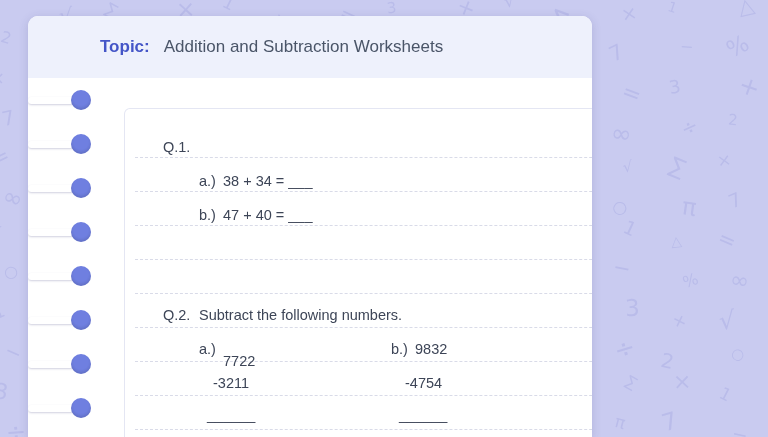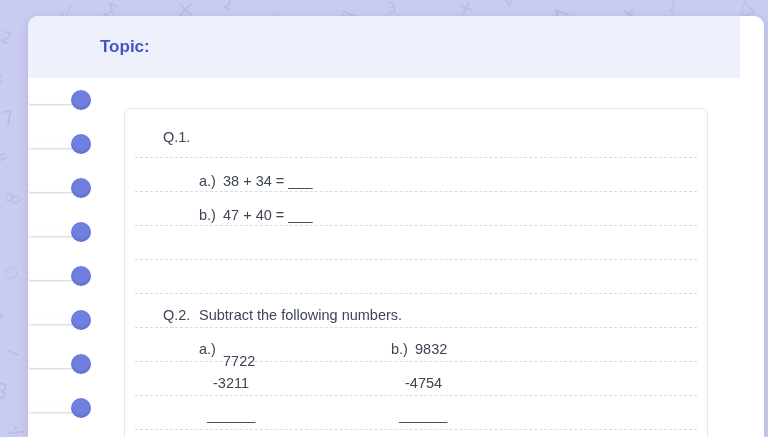--- a/index.html
+++ b/index.html
@@ -29,21 +29,21 @@
     line-height: 1;
     font-family: "DejaVu Sans", sans-serif;
     user-select: none;
   }
 
   
   #sheet {
     position: absolute;
     left: 28px;
     top: 16px;
-    width: 736px;
+    width: 564px;
     height: 421px;
     background: #ffffff;
     border-radius: 10px 10px 0 0;
     box-shadow: 0 2px 10px rgba(60, 60, 120, 0.18);
     overflow: hidden;
   }
 
   
   #header {
     position: absolute;
@@ -344,20 +344,21 @@
     <span class="doodle" style="left: 568px; top: 418px; font-size: 22px; transform: rotate(-14deg); opacity: 0.75;">○</span>
     <span class="doodle" style="left: 615px; top: 414px; font-size: 17px; transform: rotate(15deg); opacity: 0.75;">π</span>
     <span class="doodle" style="left: 662px; top: 410px; font-size: 24px; transform: rotate(-16deg); opacity: 0.75;">7</span>
     <span class="doodle" style="left: 732px; top: 425px; font-size: 19px; transform: rotate(13deg); opacity: 0.75;">−</span>
   </div>
 
 <div id="sheet">
 
   <div id="header">
     <span class="topic-label">Topic:</span>
+    <span class="topic-title">Addition and Subtraction Worksheets</span>
     <span class="spacer"></span>
   </div>
 
   <div id="spiral">
     <div class="ring-row" style="top:0px;">
         <div class="ring-bar"></div>
         <div class="ring-dot"></div>
       </div>
     <div class="ring-row" style="top:44px;">
         <div class="ring-bar"></div>
@@ -395,21 +396,21 @@
     <div class="rule-line" style="top:82px;"></div>
     <div class="rule-line" style="top:116px;"></div>
     <div class="rule-line" style="top:150px;"></div>
     <div class="rule-line" style="top:184px;"></div>
     <div class="rule-line" style="top:218px;"></div>
     <div class="rule-line" style="top:252px;"></div>
     <div class="rule-line" style="top:286px;"></div>
     <div class="rule-line" style="top:320px;"></div>
 
     <div class="q-block">
-      <div class="q-head" style="left:38px; top:20px;">
+      <div class="q-head" style="left:38px; top:30px;">
         <span class="q-num">Q.1.</span>
       </div>
       <div class="q-line" style="left:74px; top:64px;">a.)</div>
       <div class="q-line" style="left:98px; top:64px;">38 + 34 = ___</div>
       <div class="q-line" style="left:74px; top:98px;">b.)</div>
       <div class="q-line" style="left:98px; top:98px;">47 + 40 = ___</div>
     </div>
 
     <div class="q-block">
       <div class="q-head" style="left:38px; top:198px;">

